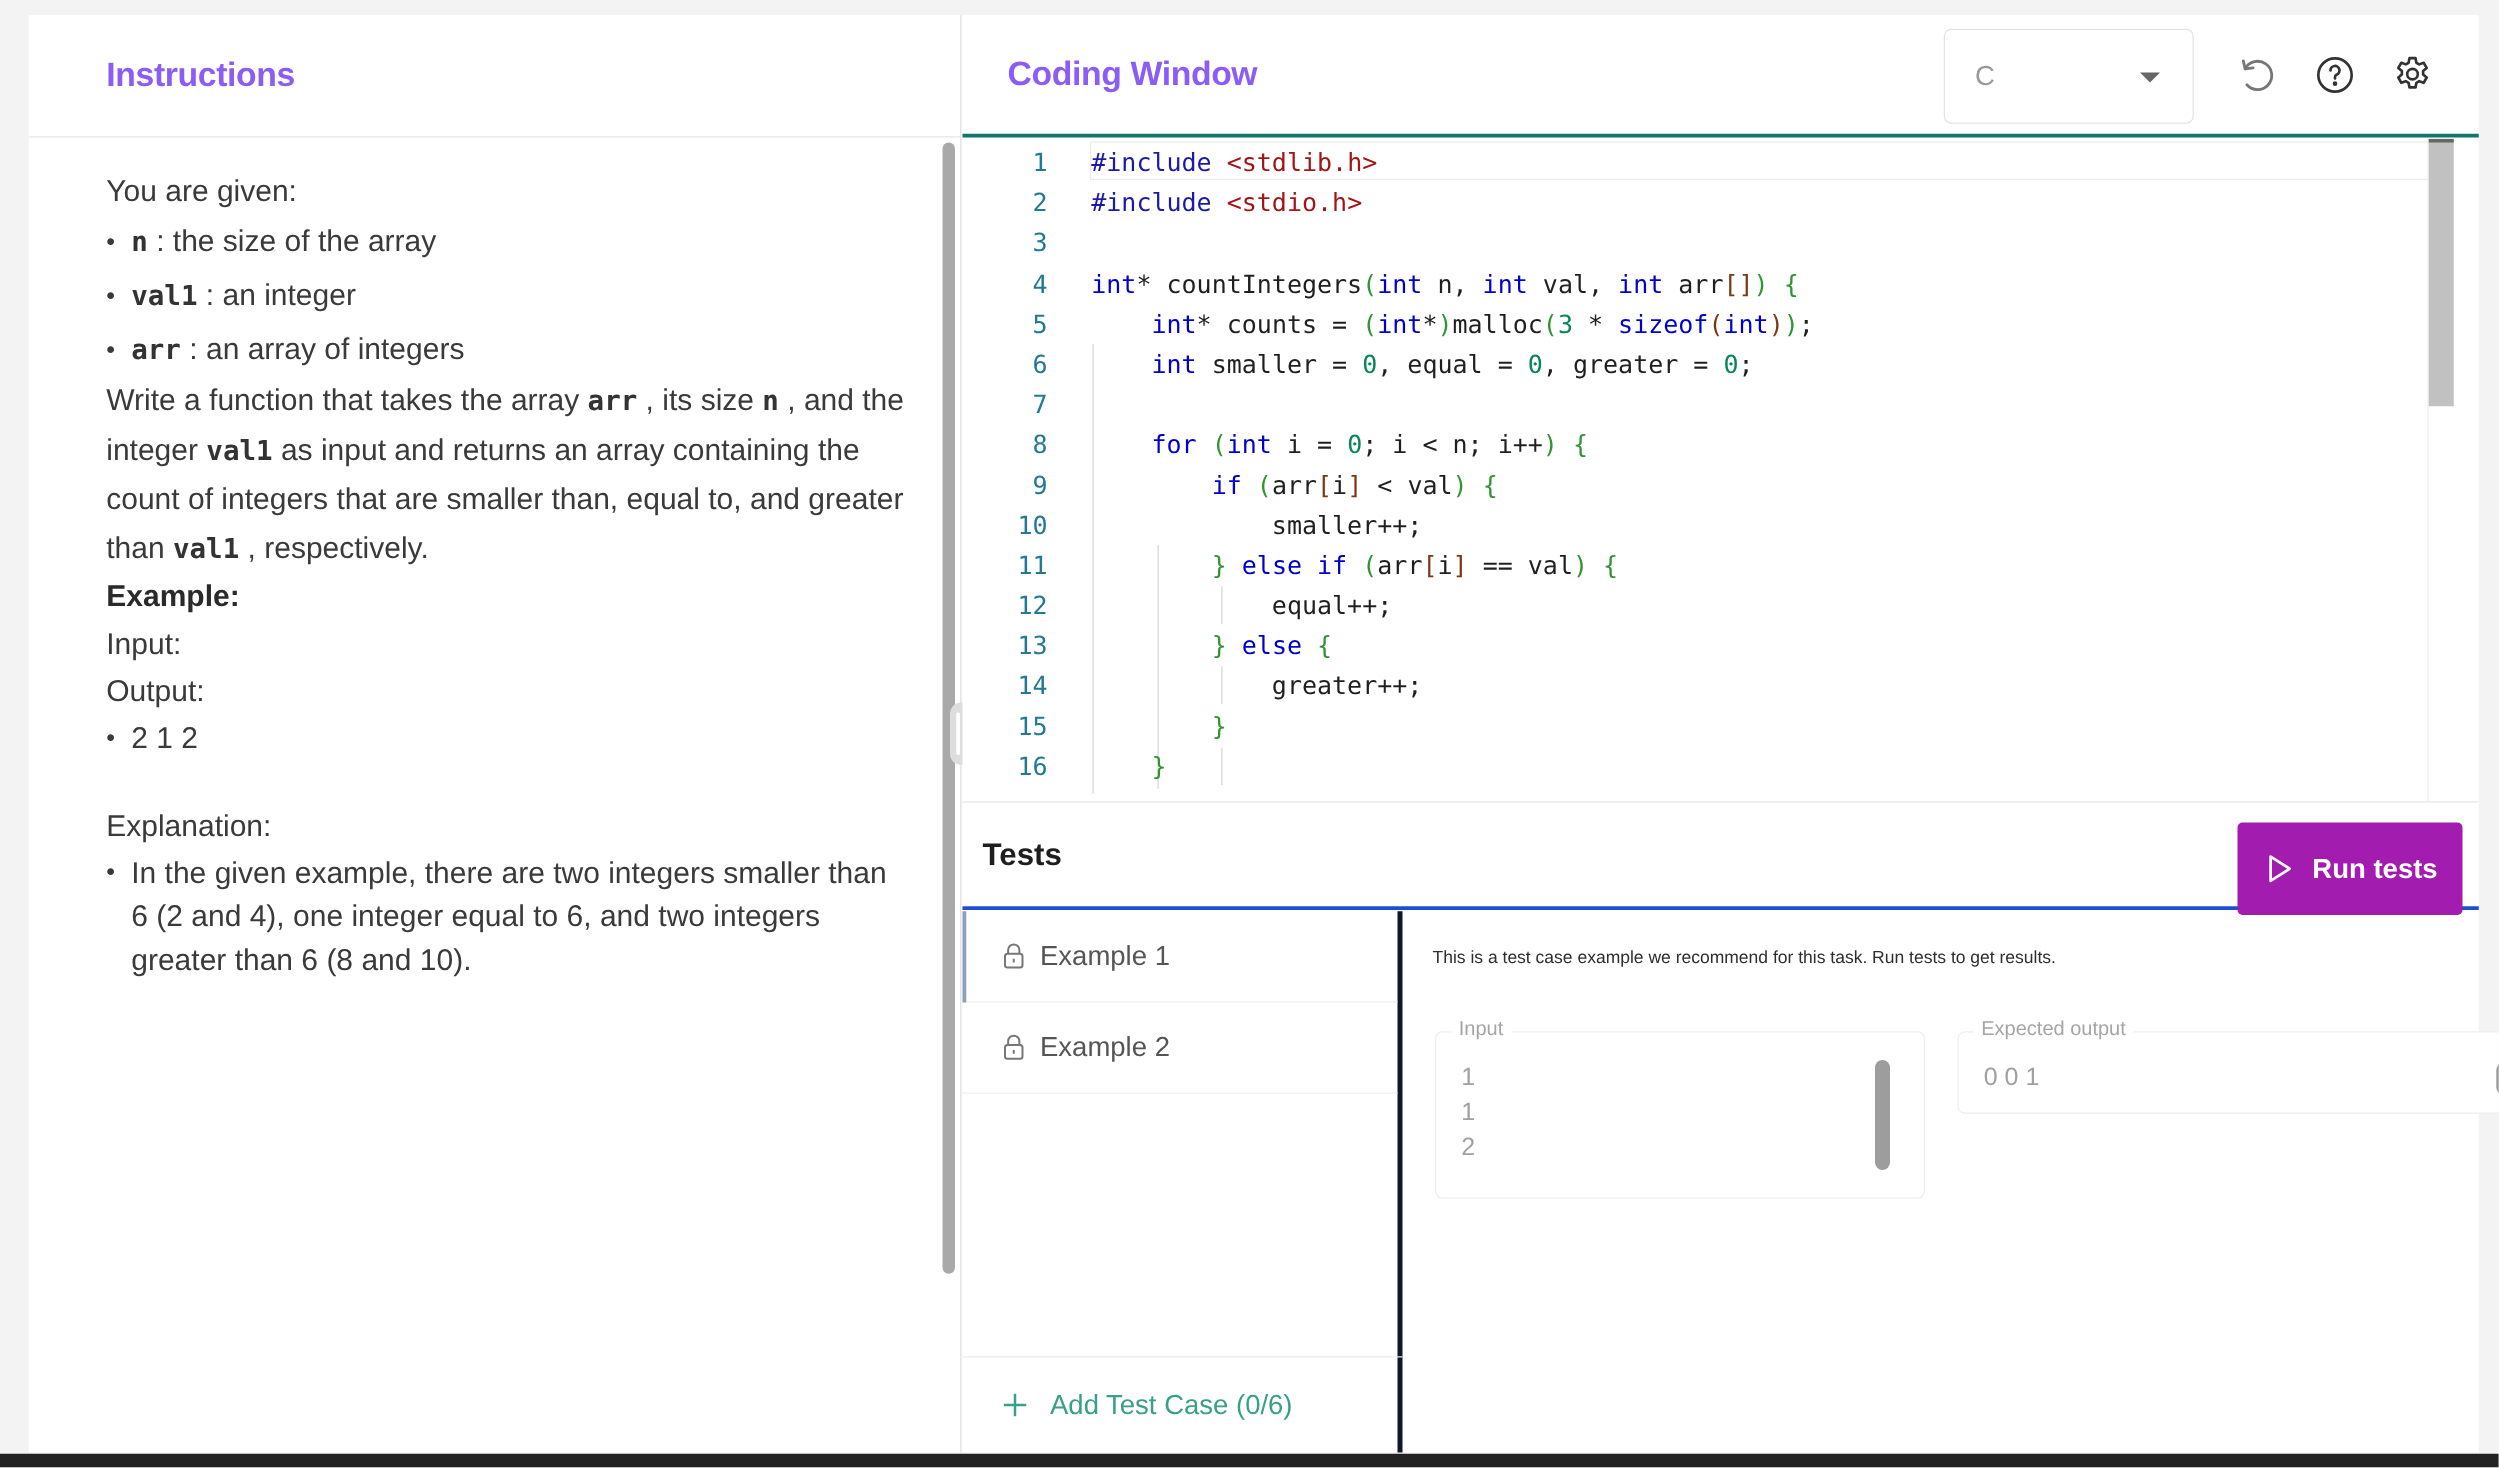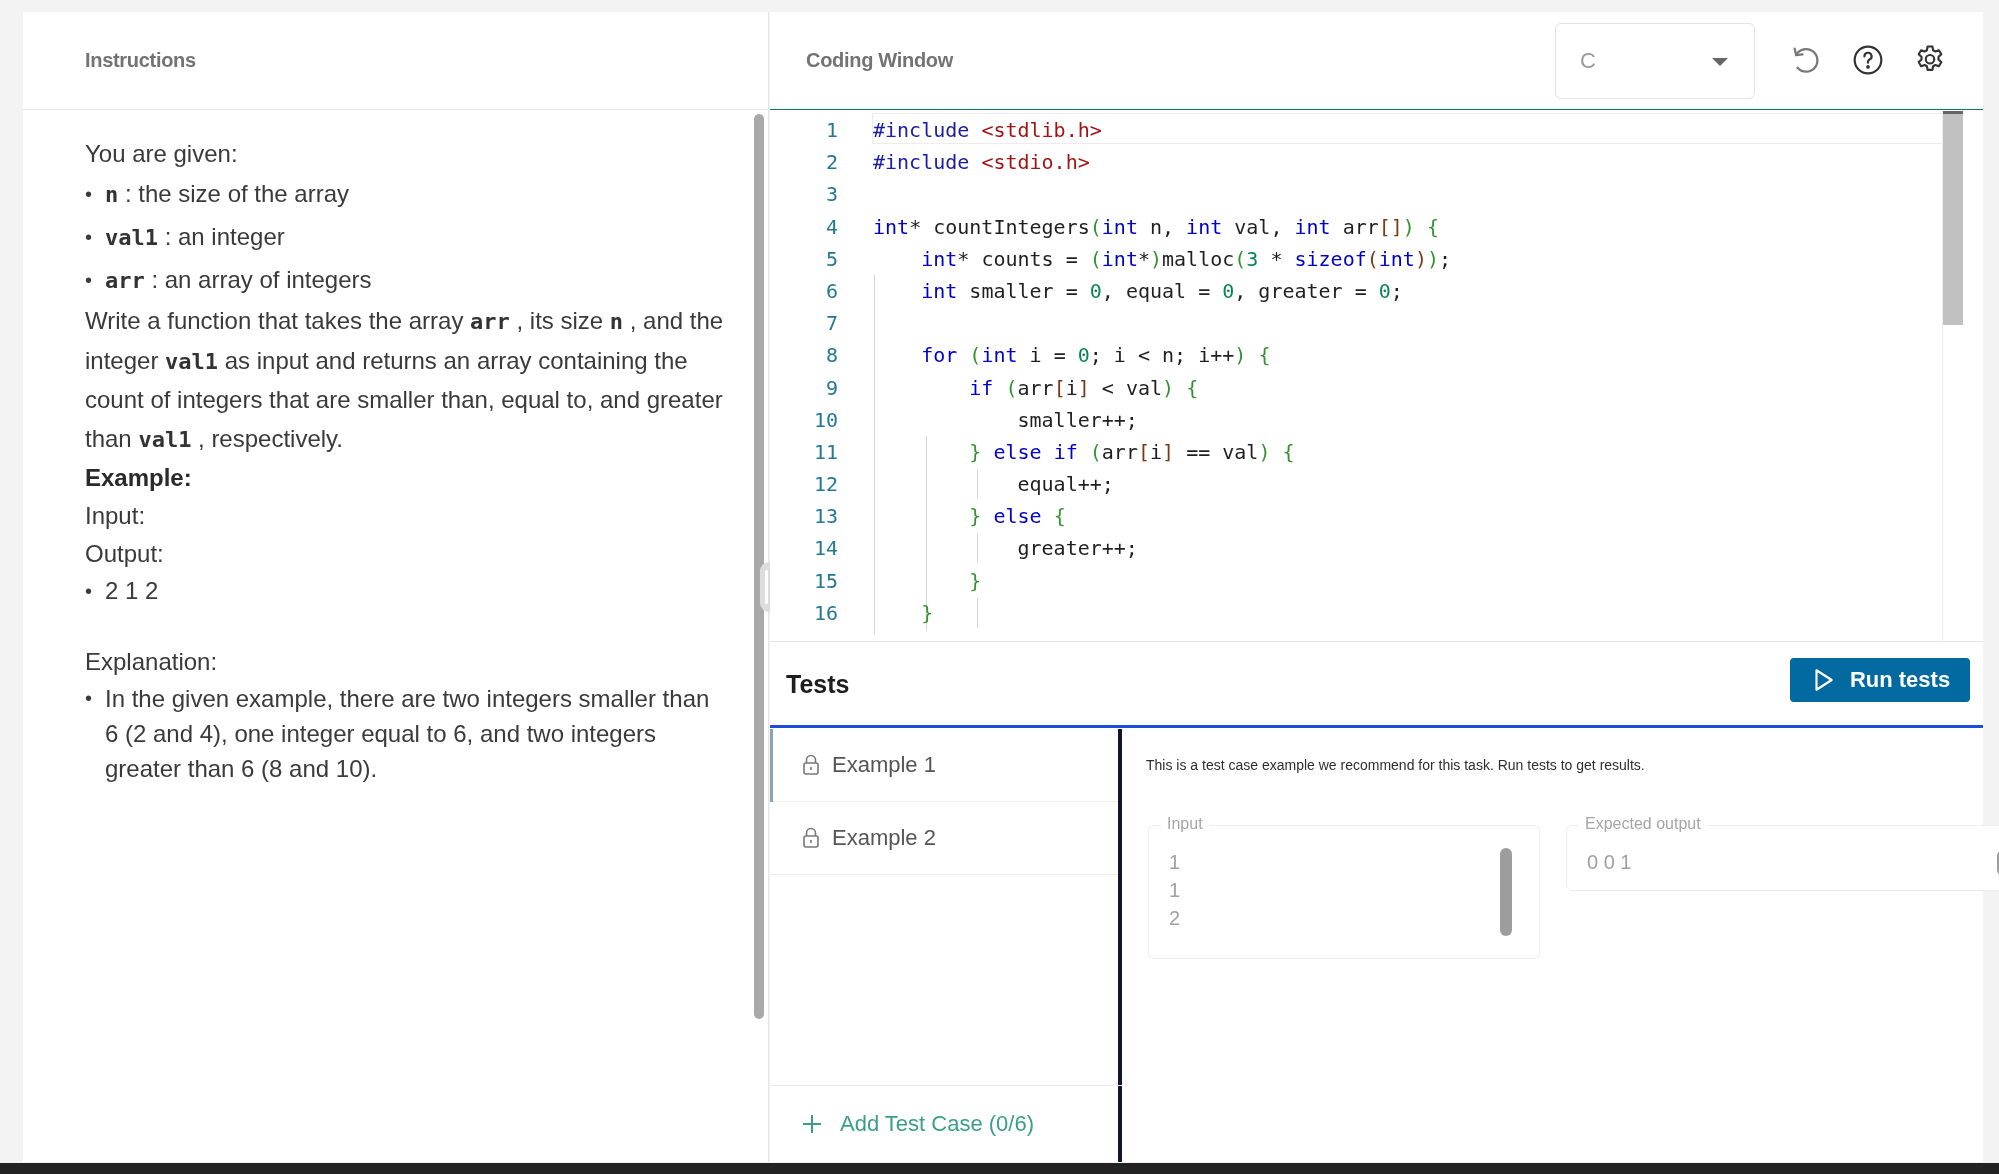--- a/index.html
+++ b/index.html
@@ -14,21 +14,21 @@
 
   
   .instr-panel {
     position: absolute; left: 23px; top: 12px; width: 746px; height: 1150px;
     background: #fff; border-right: 1px solid #e4e4e4;
   }
   .panel-header {
     height: 98px; border-bottom: 1px solid #e6e6e6;
     display: flex; align-items: center; padding-left: 62px;
   }
-  .panel-title { font-size: 20px; font-weight: bold; color: #737373; letter-spacing: -0.3px; }
+  .panel-title { font-size: 27px; font-weight: bold; color: #8b5cf6; letter-spacing: -0.3px; }
   .instr-body {
     position: absolute; left: 0; top: 99px; right: 0; bottom: 0;
     padding: 24px 40px 0 62px; font-size: 24px; color: #3a3a3a; line-height: 38px;
   }
   .instr-body p { margin: 0; }
   .code-b { font-family: "DejaVu Sans Mono", monospace; font-weight: bold; color: #333; font-size: 22px; }
   ul.blist { list-style: none; margin: 0; padding: 0; }
   ul.blist li { position: relative; padding-left: 20px; }
   ul.blist li::before { content: "•"; position: absolute; left: 0; top: 0; font-size: 20px; }
   .given-list { margin: 30px 0 36px 58px; line-height: 42px; }
@@ -44,21 +44,21 @@
     position: absolute; left: 760px; top: 562px; width: 18px; height: 50px;
     background: #ddd; border-radius: 9px; display: flex; gap: 3px; justify-content: center; align-items: center;
   }
   .v-resize-handle span { width: 3px; height: 34px; background: #fff; border-radius: 2px; }
 
   
   .code-panel {
     position: absolute; left: 770px; top: 12px; width: 1213px; height: 1150px; background: #fff;
   }
   .code-header {
-    height: 98px; border-bottom: 1px solid #0f766e; display: flex; align-items: center;
+    height: 98px; border-bottom: 3px solid #0f766e; display: flex; align-items: center;
     padding-left: 36px; position: relative;
   }
   .lang-select {
     position: absolute; left: 785px; top: 11px; width: 200px; height: 76px;
     border: 1px solid #e3e3e3; border-radius: 6px; display: flex; align-items: center;
     padding-left: 24px; font-size: 22px; color: #9a9a9a;
   }
   .lang-select .caret {
     position: absolute; right: 26px; top: 34px; width: 0; height: 0;
     border-left: 8px solid transparent; border-right: 8px solid transparent; border-top: 8px solid #666;
@@ -85,22 +85,22 @@
   .p2 { color: #7b3814; }
   .indent-guide { position: absolute; width: 1px; background: #d6d6d6; }
   .editor-scroll-thumb { position: absolute; right: 20px; top: 0; width: 20px; height: 214px; background: #c1c1c1; border-top: 3px solid #666; }
   .editor-scroll-track { position: absolute; right: 40px; top: 0; width: 1px; height: 530px; background: #eee; }
   .h-divider { position: absolute; left: 0; top: 629px; width: 1213px; height: 1px; background: #e6e6e6; }
 
   
   .tests-header { position: absolute; left: 0; top: 630px; width: 1213px; height: 86px; border-bottom: 3px solid #1d4ed8; }
   .tests-title { position: absolute; left: 16px; top: 28px; font-size: 25px; font-weight: bold; color: #1e1e1e; }
   .run-btn {
-    position: absolute; left: 1020px; top: 16px; width: 180px; height: 44px;
-    background: #0369a1; border-radius: 4px; color: #fff; font-size: 22px; font-weight: bold;
+    position: absolute; left: 1020px; top: 16px; width: 180px; height: 74px;
+    background: #a21caf; border-radius: 4px; color: #fff; font-size: 22px; font-weight: bold;
     display: flex; align-items: center; justify-content: center; gap: 14px; cursor: pointer;
   }
   .tests-sidebar { position: absolute; left: 0; top: 717px; width: 352px; height: 433px; border-right: 4px solid #0f172a; }
   .test-item {
     height: 73px; border-bottom: 1px solid #efefef; display: flex; align-items: center; padding-left: 32px;
     gap: 12px; font-size: 22px; color: #555; position: relative; cursor: pointer;
   }
   .test-item.active::before { content: ""; position: absolute; left: 0; top: 0; width: 3px; height: 73px; background: #8aa3b6; }
   .add-test {
     position: absolute; left: 0; bottom: 0; width: 352px; height: 77px; border-top: 1px solid #ececec;

